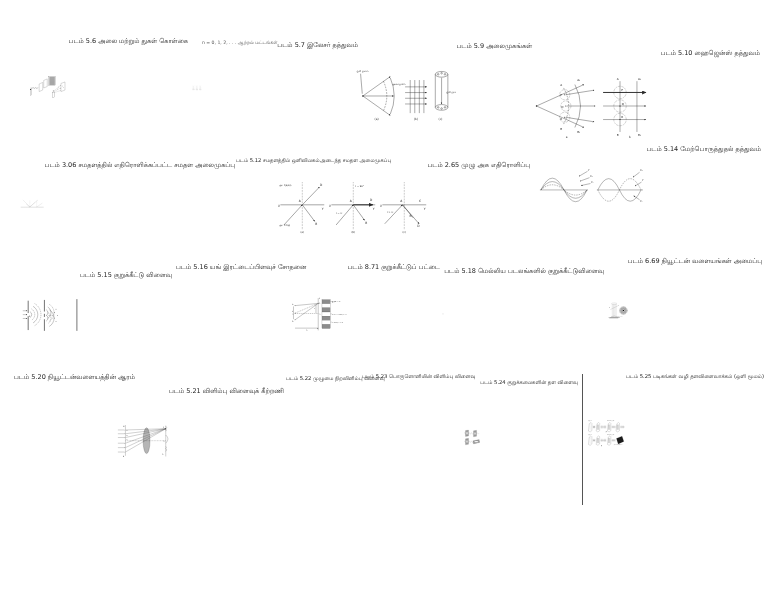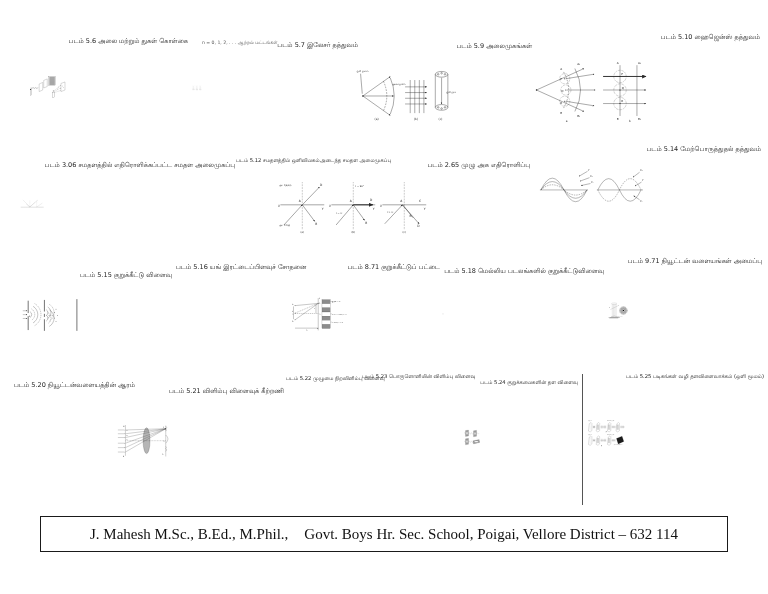--- a/index.html
+++ b/index.html
@@ -133,21 +133,21 @@
           <circle cx="150" cy="80" r="1.4" class="ln"></circle>
           <circle cx="156" cy="78" r="1.4" class="ln"></circle>
         <line x1="150" y1="26" x2="150" y2="72" class="ln ar"></line>
         <text x="158" y="52" class="t4">ஒளி மூலம்</text>
         <text x="148" y="100" class="t5" text-anchor="middle">(c)</text>
       </g>
     </svg>
     <div class="cap">படம் 5.9 அலைமுகங்கள்</div>
   </div>
 
-  <div class="fig" style="left:532px;top:32px;width:228px">
+  <div class="fig" style="left:532px;top:48px;width:228px">
     <svg width="228" height="116" viewBox="0 0 228 116">
       <g>
         <circle cx="8" cy="58" r="1.2" class="dot"></circle>
         <line x1="8" y1="58" x2="92" y2="20" class="ln ar"></line>
         <line x1="8" y1="58" x2="92" y2="96" class="ln ar"></line>
         <path d="M56 26 Q74 58 56 90" class="ln d1"></path>
         <path d="M76 20 Q96 58 76 96" class="ln"></path>
         <circle cx="58" cy="38" r="9" class="ln d2"></circle>
         <circle cx="60" cy="58" r="9" class="ln d2"></circle>
         <circle cx="58" cy="78" r="9" class="ln d2"></circle>
@@ -466,24 +466,24 @@
       </g>
       <g>
         <circle cx="133" cy="52" r="5" fill="#111"></circle>
         <circle cx="133" cy="52" r="9" fill="none" stroke="#111" stroke-width="2"></circle>
         <circle cx="133" cy="52" r="13" fill="none" stroke="#111" stroke-width="1.4"></circle>
         <circle cx="133" cy="52" r="17" fill="none" stroke="#111" stroke-width="2"></circle>
         <circle cx="133" cy="52" r="21" fill="none" stroke="#111" stroke-width="1"></circle>
         <circle cx="133" cy="52" r="24" fill="none" stroke="#111" stroke-width="1.6" stroke-dasharray="4 2"></circle>
       </g>
     </svg>
-    <div class="cap">படம் 9.71 நியூட்டன் வளையங்கள் அமைப்பு</div>
-  </div>
-
-  <div class="fig" style="left:14px;top:380px;width:118px">
+    <div class="cap">படம் 6.69 நியூட்டன் வளையங்கள் அமைப்பு</div>
+  </div>
+
+  <div class="fig" style="left:14px;top:372px;width:118px">
     <svg width="118" height="98" viewBox="0 0 118 98">
       <circle cx="59" cy="40" r="31" class="ln"></circle>
       <line x1="59" y1="8" x2="59" y2="84" class="ln"></line>
       <text x="55" y="7" class="t5">N</text>
       <circle cx="59" cy="40" r="1" class="dot"></circle>
       <text x="62" y="39" class="t5">C</text>
       <line x1="29" y1="57" x2="89" y2="57" class="ln"></line>
       <text x="22" y="56" class="t5">S</text>
       <text x="92" y="56" class="t5">P</text>
       <text x="52" y="66" class="t5">A</text>
@@ -657,18 +657,14 @@
         <line x1="110" y1="95" x2="126" y2="95" class="ln"></line>
         <path d="M113 89v12M119 89v12M125 89v12" class="ln"></path>
         <polygon points="132,86 158,76 166,100 140,112" fill="#1c1c1c" stroke="#000" stroke-width=".6"></polygon>
         <text x="120" y="118" class="t38">ஒளி வெளிவராத நிலை</text>
         <text x="60" y="120" class="t4">(b)</text>
       </g>
     </svg>
     <div class="cap sm">படம் 5.25 படிகங்கள் வழி தளவிளைவாக்கல் (ஒளி மூலம்)</div>
   </div>
 
-  <div class="footer">
-    <span>J. Mahesh M.Sc., B.Ed., M.Phil.,</span>
-    <span>Govt. Boys Hr. Sec. School, Poigai, Vellore District – 632 114</span>
-  </div>
 
 </div>
 
 </body></html>

